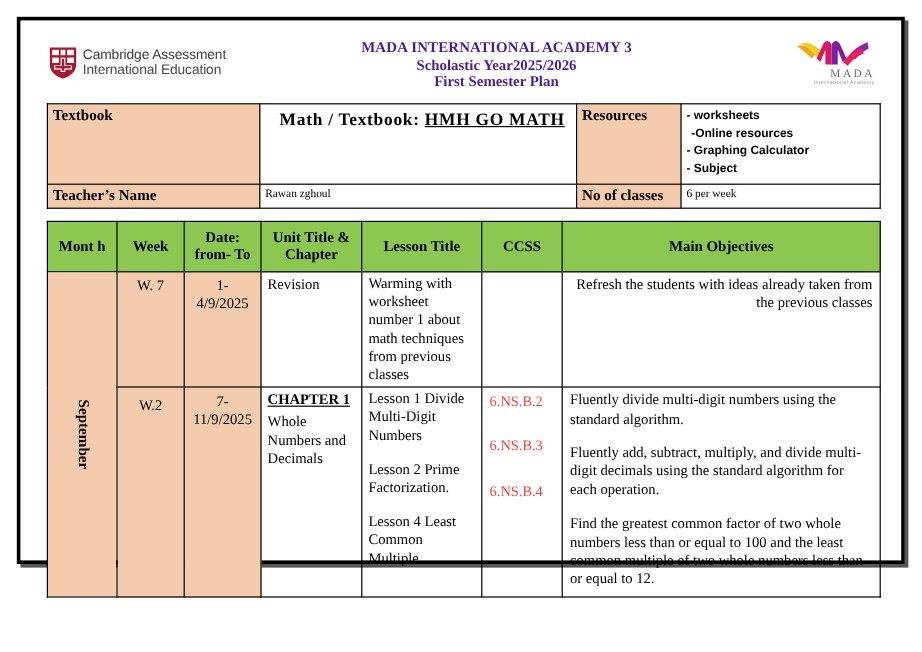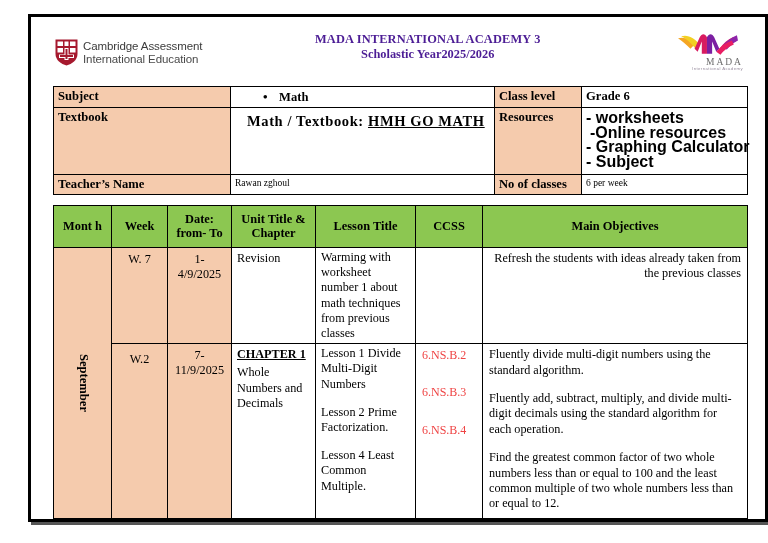--- a/index.html
+++ b/index.html
@@ -11,22 +11,22 @@
   }
   #page {
     position: relative;
     width: 768px; height: 543px;
     background: #ffffff;
     overflow: hidden;
   }
   
   #page-frame {
     position: absolute;
-    left: 28px; top: 14px;
-    width: 740px; height: 508px;
+    left: 14px; top: 14px;
+    width: 740px; height: 456px;
     border: 3px solid #000000;
     background: #ffffff;
     box-shadow: 3px 3px 0 #555;
   }
   #page-inner {
     position: absolute;
     left: 0; top: 0; right: 0; bottom: 0;
     padding: 6px 10px 4px 10px;
   }
 
@@ -141,21 +141,21 @@
     font-size: 14.5px;
     line-height: 19px;
     letter-spacing: 0.6px;
     padding-left: 12px;
     padding-top: 2px;
   }
   .textbook-val u { text-decoration: underline; }
   .res-list {
     font-family: "Liberation Sans", sans-serif;
     font-weight: bold;
-    font-size: 16px;
+    font-size: 10px;
     line-height: 14.6px;
     color: #000;
     padding-top: 1px;
   }
   .res-list div { white-space: nowrap; }
   .res-list .ind { padding-left: 4px; }
 
   
   .plan-wrap {
     margin-left: 12px;
@@ -282,20 +282,21 @@
           </svg>
           <div class="cam-words">
             <div class="l1">Cambridge Assessment</div>
             <div class="l2">International Education</div>
           </div>
         </div>
 
         <div class="title-block">
           <div class="t t1">MADA INTERNATIONAL ACADEMY 3</div>
           <div class="t">Scholastic Year2025/2026</div>
+          <div class="t">First Semester Plan</div>
         </div>
 
         <div class="mada-logo">
           <svg width="62" height="26" viewBox="0 0 120 50">
             <path d="M2 14 C14 10 26 16 34 26 L26 34 C18 26 10 20 2 14 Z" fill="#F5A623"></path>
             <path d="M8 10 C22 6 34 14 44 26 L36 34 C26 22 18 14 8 10 Z" fill="#F2D022"></path>
             <path d="M34 34 L44 12 C48 4 54 4 58 12 L58 44 L48 44 L48 20 L40 40 Z" fill="#D81B60"></path>
             <path d="M58 12 C62 4 68 4 72 12 L82 34 L76 40 L68 20 L68 44 L58 44 Z" fill="#7B1FA2"></path>
             <path d="M82 34 C90 24 98 16 108 12 L114 20 C104 24 94 30 88 40 Z" fill="#D81B60"></path>
             <path d="M90 26 C98 18 106 12 116 8 L118 18 C110 22 102 28 96 36 Z" fill="#8E24AA"></path>
@@ -307,28 +308,20 @@
       </div>
 
       <table class="info-table">
         <colgroup>
           <col style="width:177px">
           <col style="width:264px">
           <col style="width:87px">
           <col style="width:166px">
         </colgroup>
         <tbody>
-          <tr>
-            <td class="peach lbl">Subject</td>
-            <td>
-              <div class="bullet-line">Math</div>
-            </td>
-            <td class="peach lbl">Class level</td>
-            <td class="lbl" style="font-weight:bold">Grade 6</td>
-          </tr>
           <tr style="height:67px">
             <td class="peach lbl">Textbook</td>
             <td>
               <div class="textbook-val">
                 <span>Math / Textbook:</span>
                 <u>HMH GO MATH</u>
               </div>
             </td>
             <td class="peach lbl">Resources</td>
             <td>

